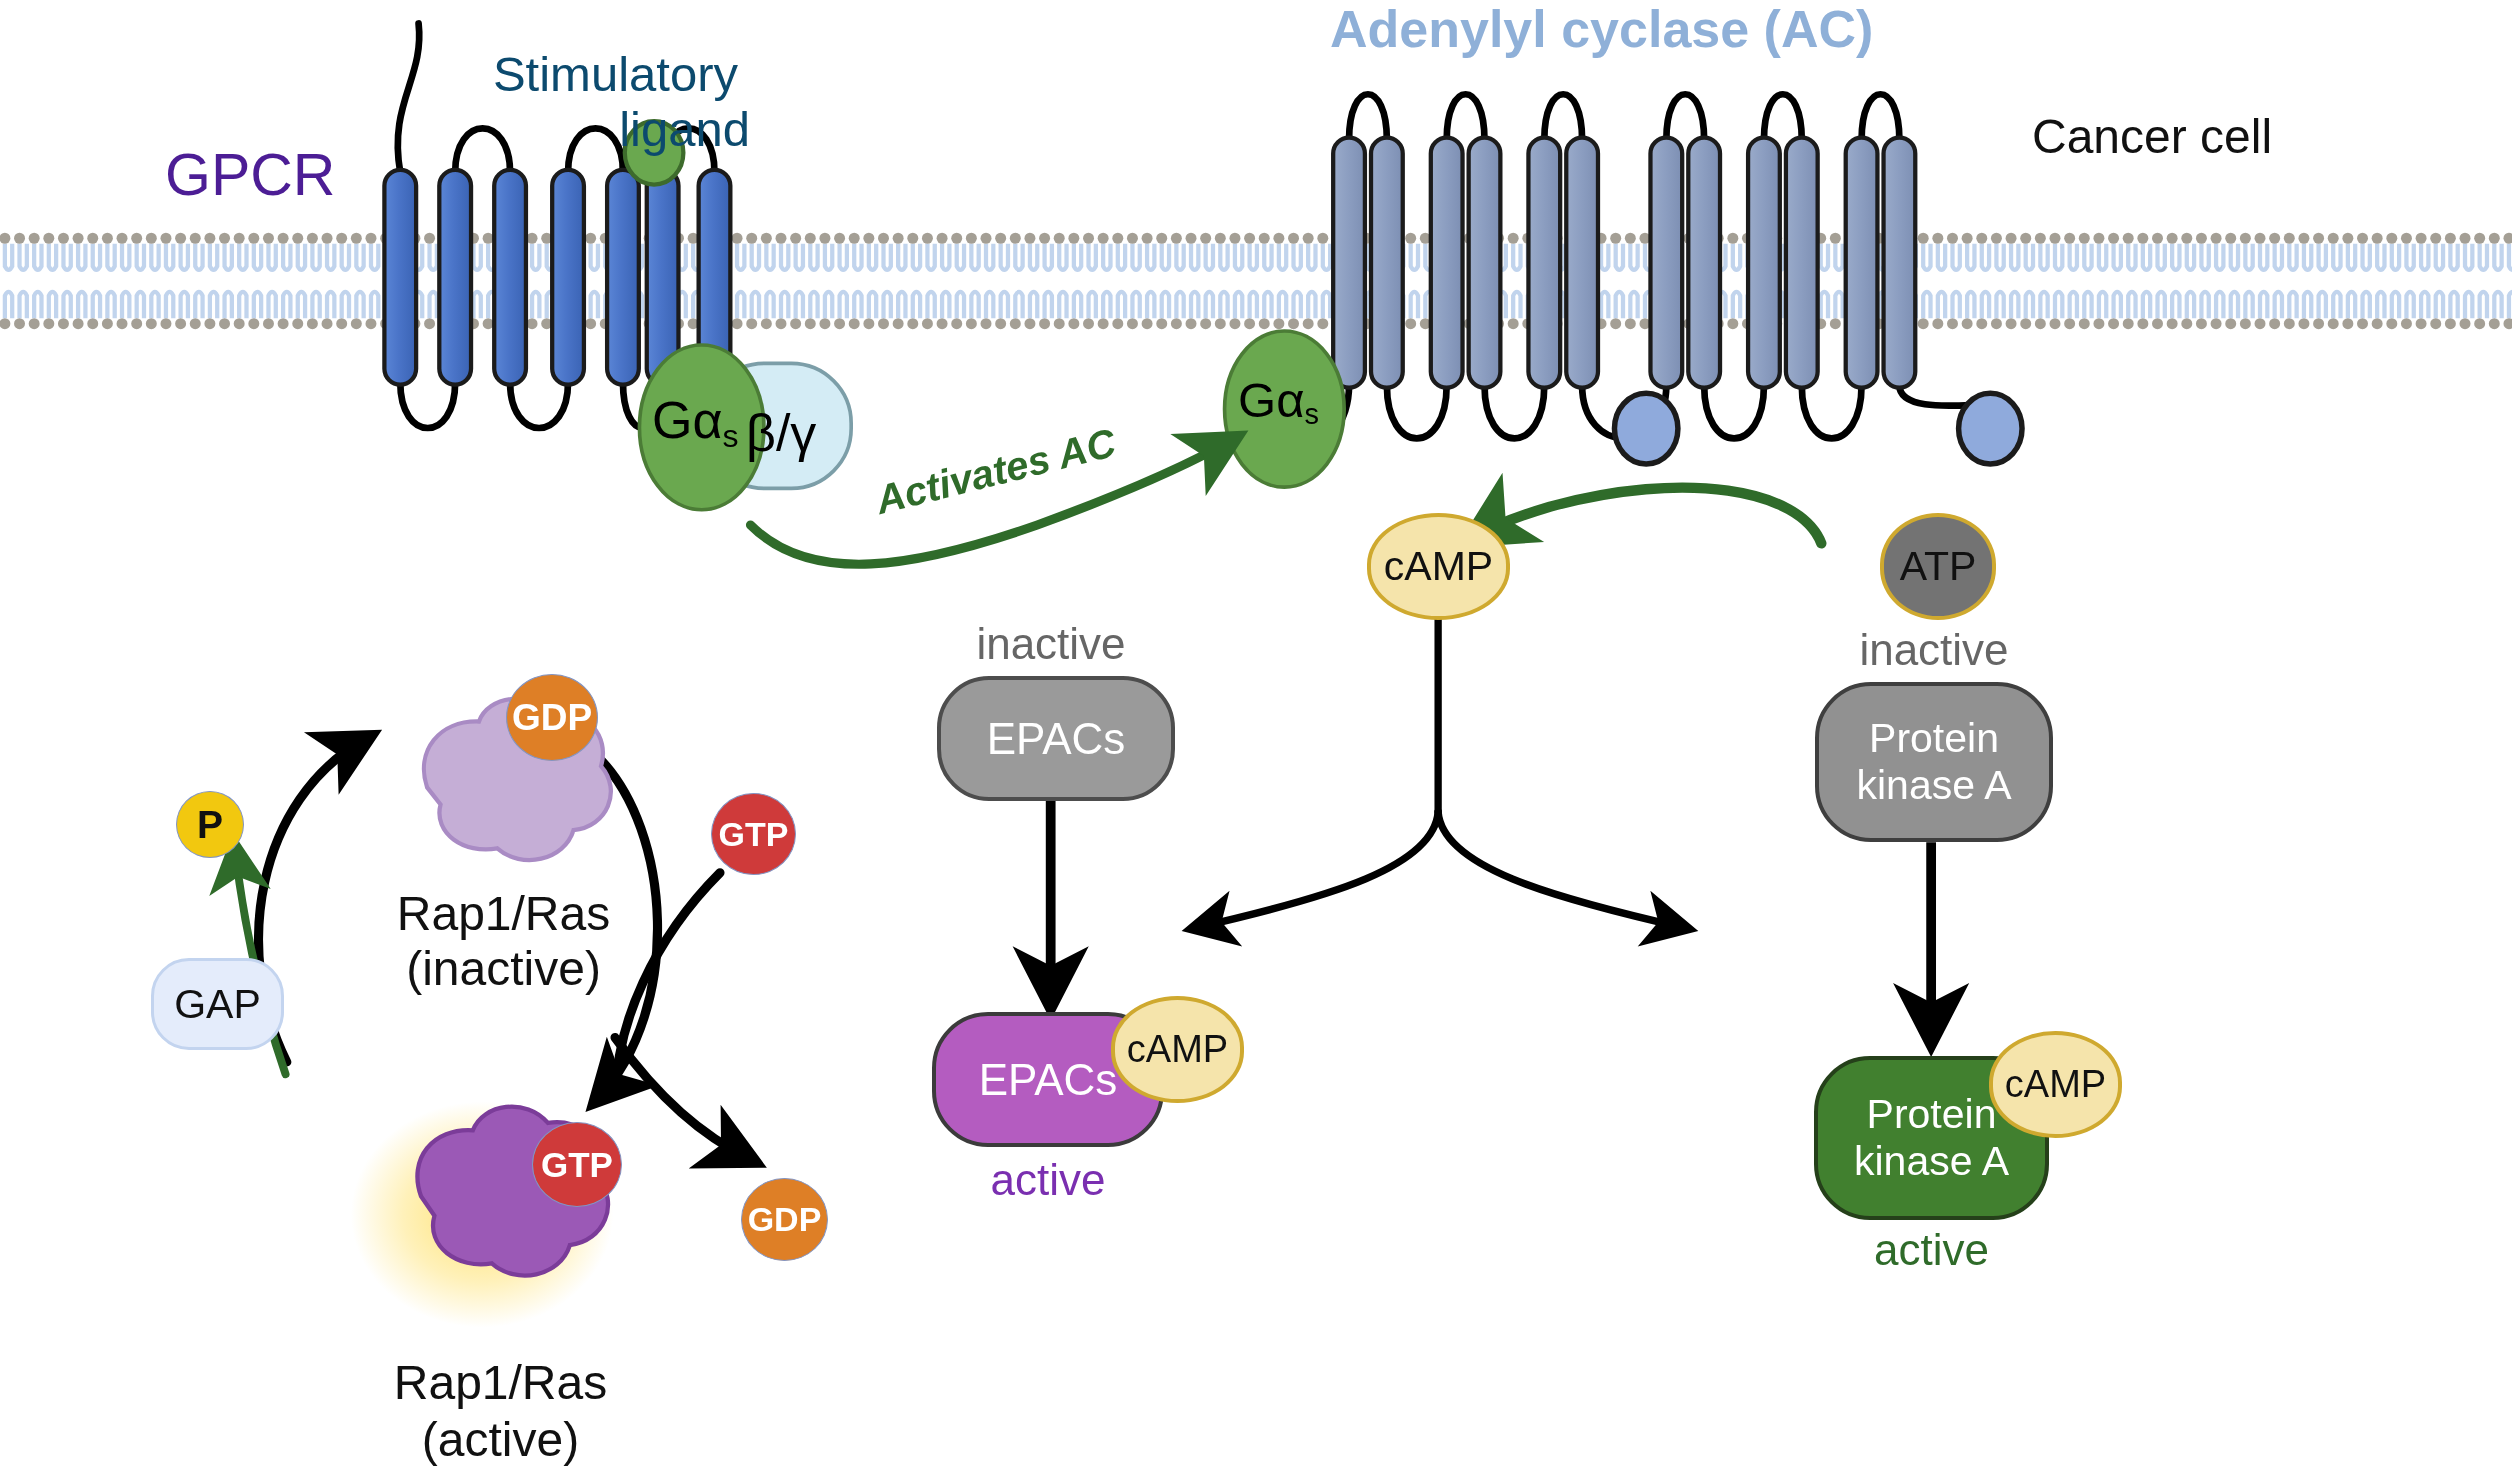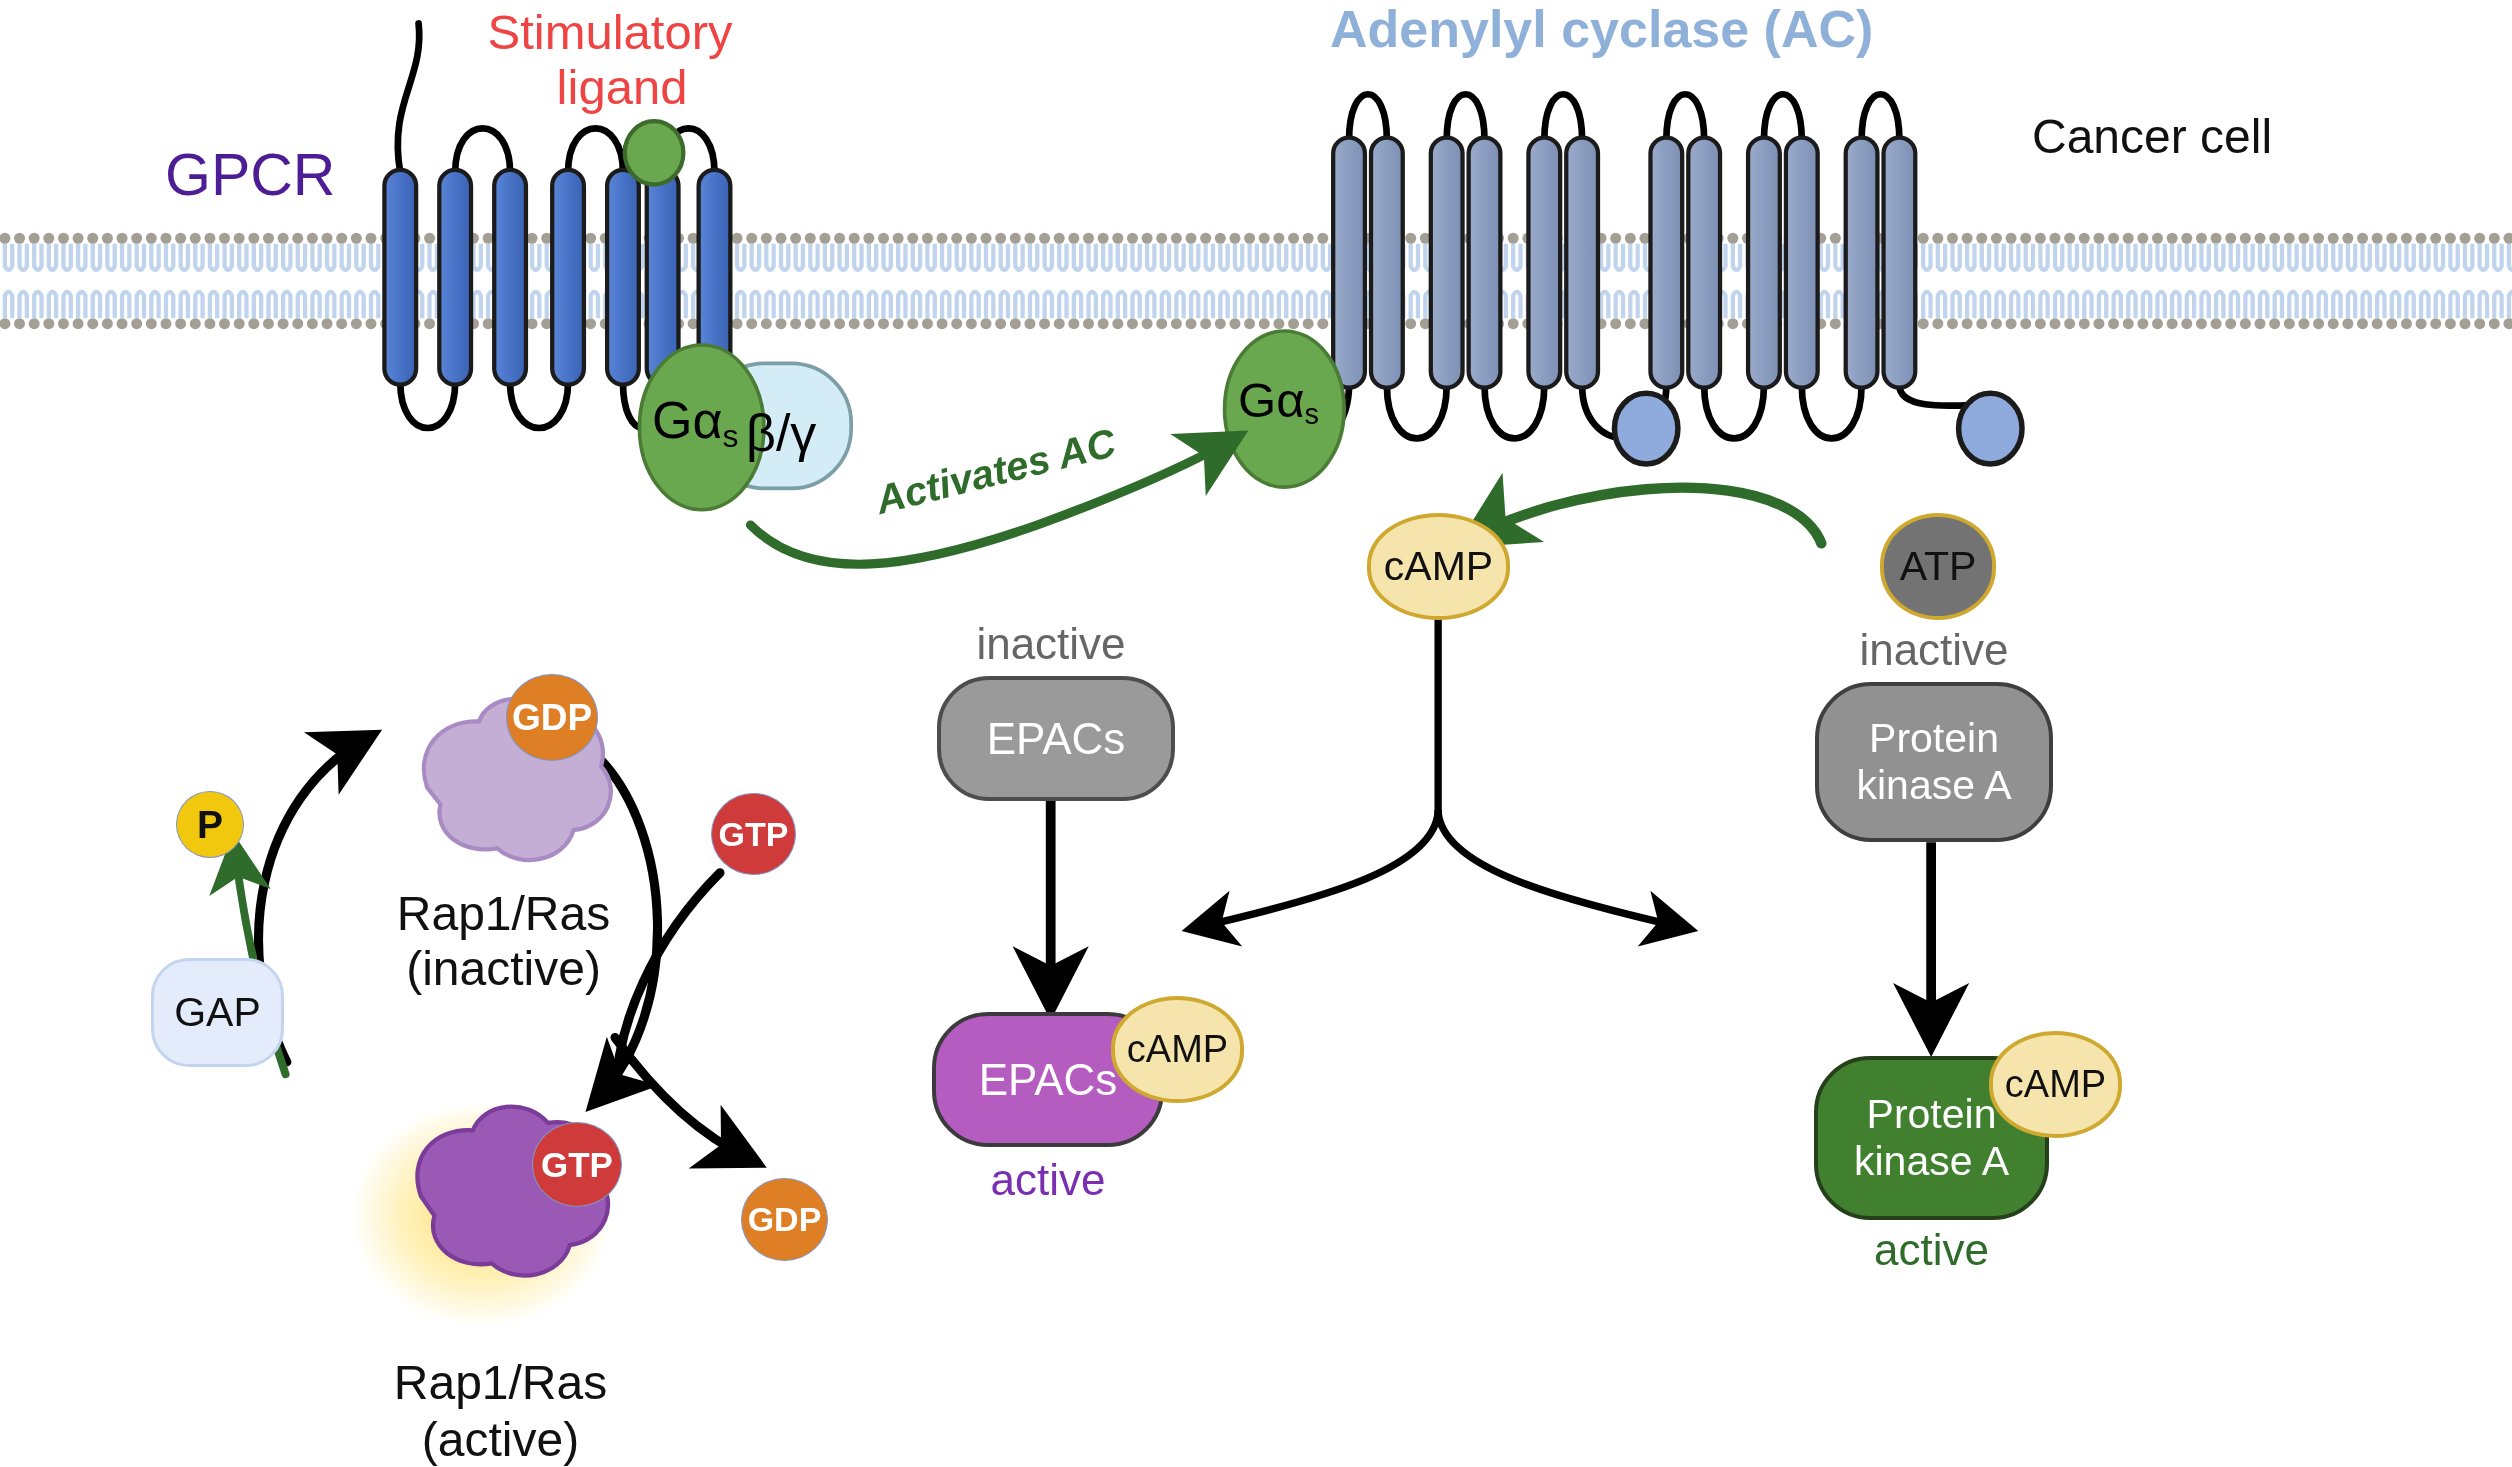--- a/index.html
+++ b/index.html
@@ -2,21 +2,21 @@
 <html style="font-size:9.8px"><head>
 <meta charset="utf-8">
 <title>cAMP signalling pathway diagram</title>
 <style>
   html,body{margin:0;padding:0;background:#ffffff;}
   body{font-family:"Liberation Sans", sans-serif;}
   #stage{position:relative;width:2512px;height:1468px;background:#fff;overflow:hidden;}
   #stage svg{position:absolute;left:0;top:0;width:2512px;height:1468px;}
   .lbl{position:absolute;white-space:pre;line-height:1.12;}
   .t-gpcr{font-size:59px;color:#4c1d95;}
-  .t-stim{font-size:49px;color:#ef4444;text-align:center;}
+  .t-stim{font-size:49px;color:#0c4a6e;text-align:right;margin-top:42px;}
   .t-ac{font-size:52px;color:#8fb0d8;font-weight:bold;}
   .t-cancer{font-size:48px;color:#111;}
   .t-activates{font-size:40px;color:#2f6b2a;font-style:italic;font-weight:bold;}
   .t-inactive{font-size:44px;color:#666;text-align:center;}
   .t-active-purple{font-size:44px;color:#7a2fb0;text-align:center;}
   .t-active-green{font-size:44px;color:#2f6b2a;text-align:center;}
   .t-ras{font-size:48px;color:#111;text-align:center;margin-top:33px;}
   .shp{position:absolute;display:flex;align-items:center;justify-content:center;text-align:center;box-sizing:border-box;}
   .badge{border-radius:50%;color:#fff;font-weight:bold;border:1.2px solid #8295c4;display:flex;align-items:center;justify-content:center;}
 </style>
@@ -919,19 +919,19 @@
   <div class="shp badge" style="left:711px;top:793px;width:85px;height:82px;background:#cf3a3a;font-size:34px;">
     <span>GTP</span>
   </div>
   <div class="shp badge" style="left:741px;top:1178px;width:87px;height:83px;background:#de7f26;font-size:34px;">
     <span>GDP</span>
   </div>
 
   <div class="shp badge" style="left:176px;top:791px;width:68px;height:67px;background:#f2c80f;color:#111;font-size:39px;">
     <span>P</span>
   </div>
-  <div class="shp" style="left:151px;top:958px;width:133px;height:109px;border-radius:38px;
+  <div class="shp" style="left:151px;top:958px;width:133px;height:92px;border-radius:38px;
               background:#e4ecfb;border:3.7px solid #c3d4ef;font-size:41px;color:#111;">
     <span>GAP</span>
   </div>
 
 </div>
 
 
 </body></html>

